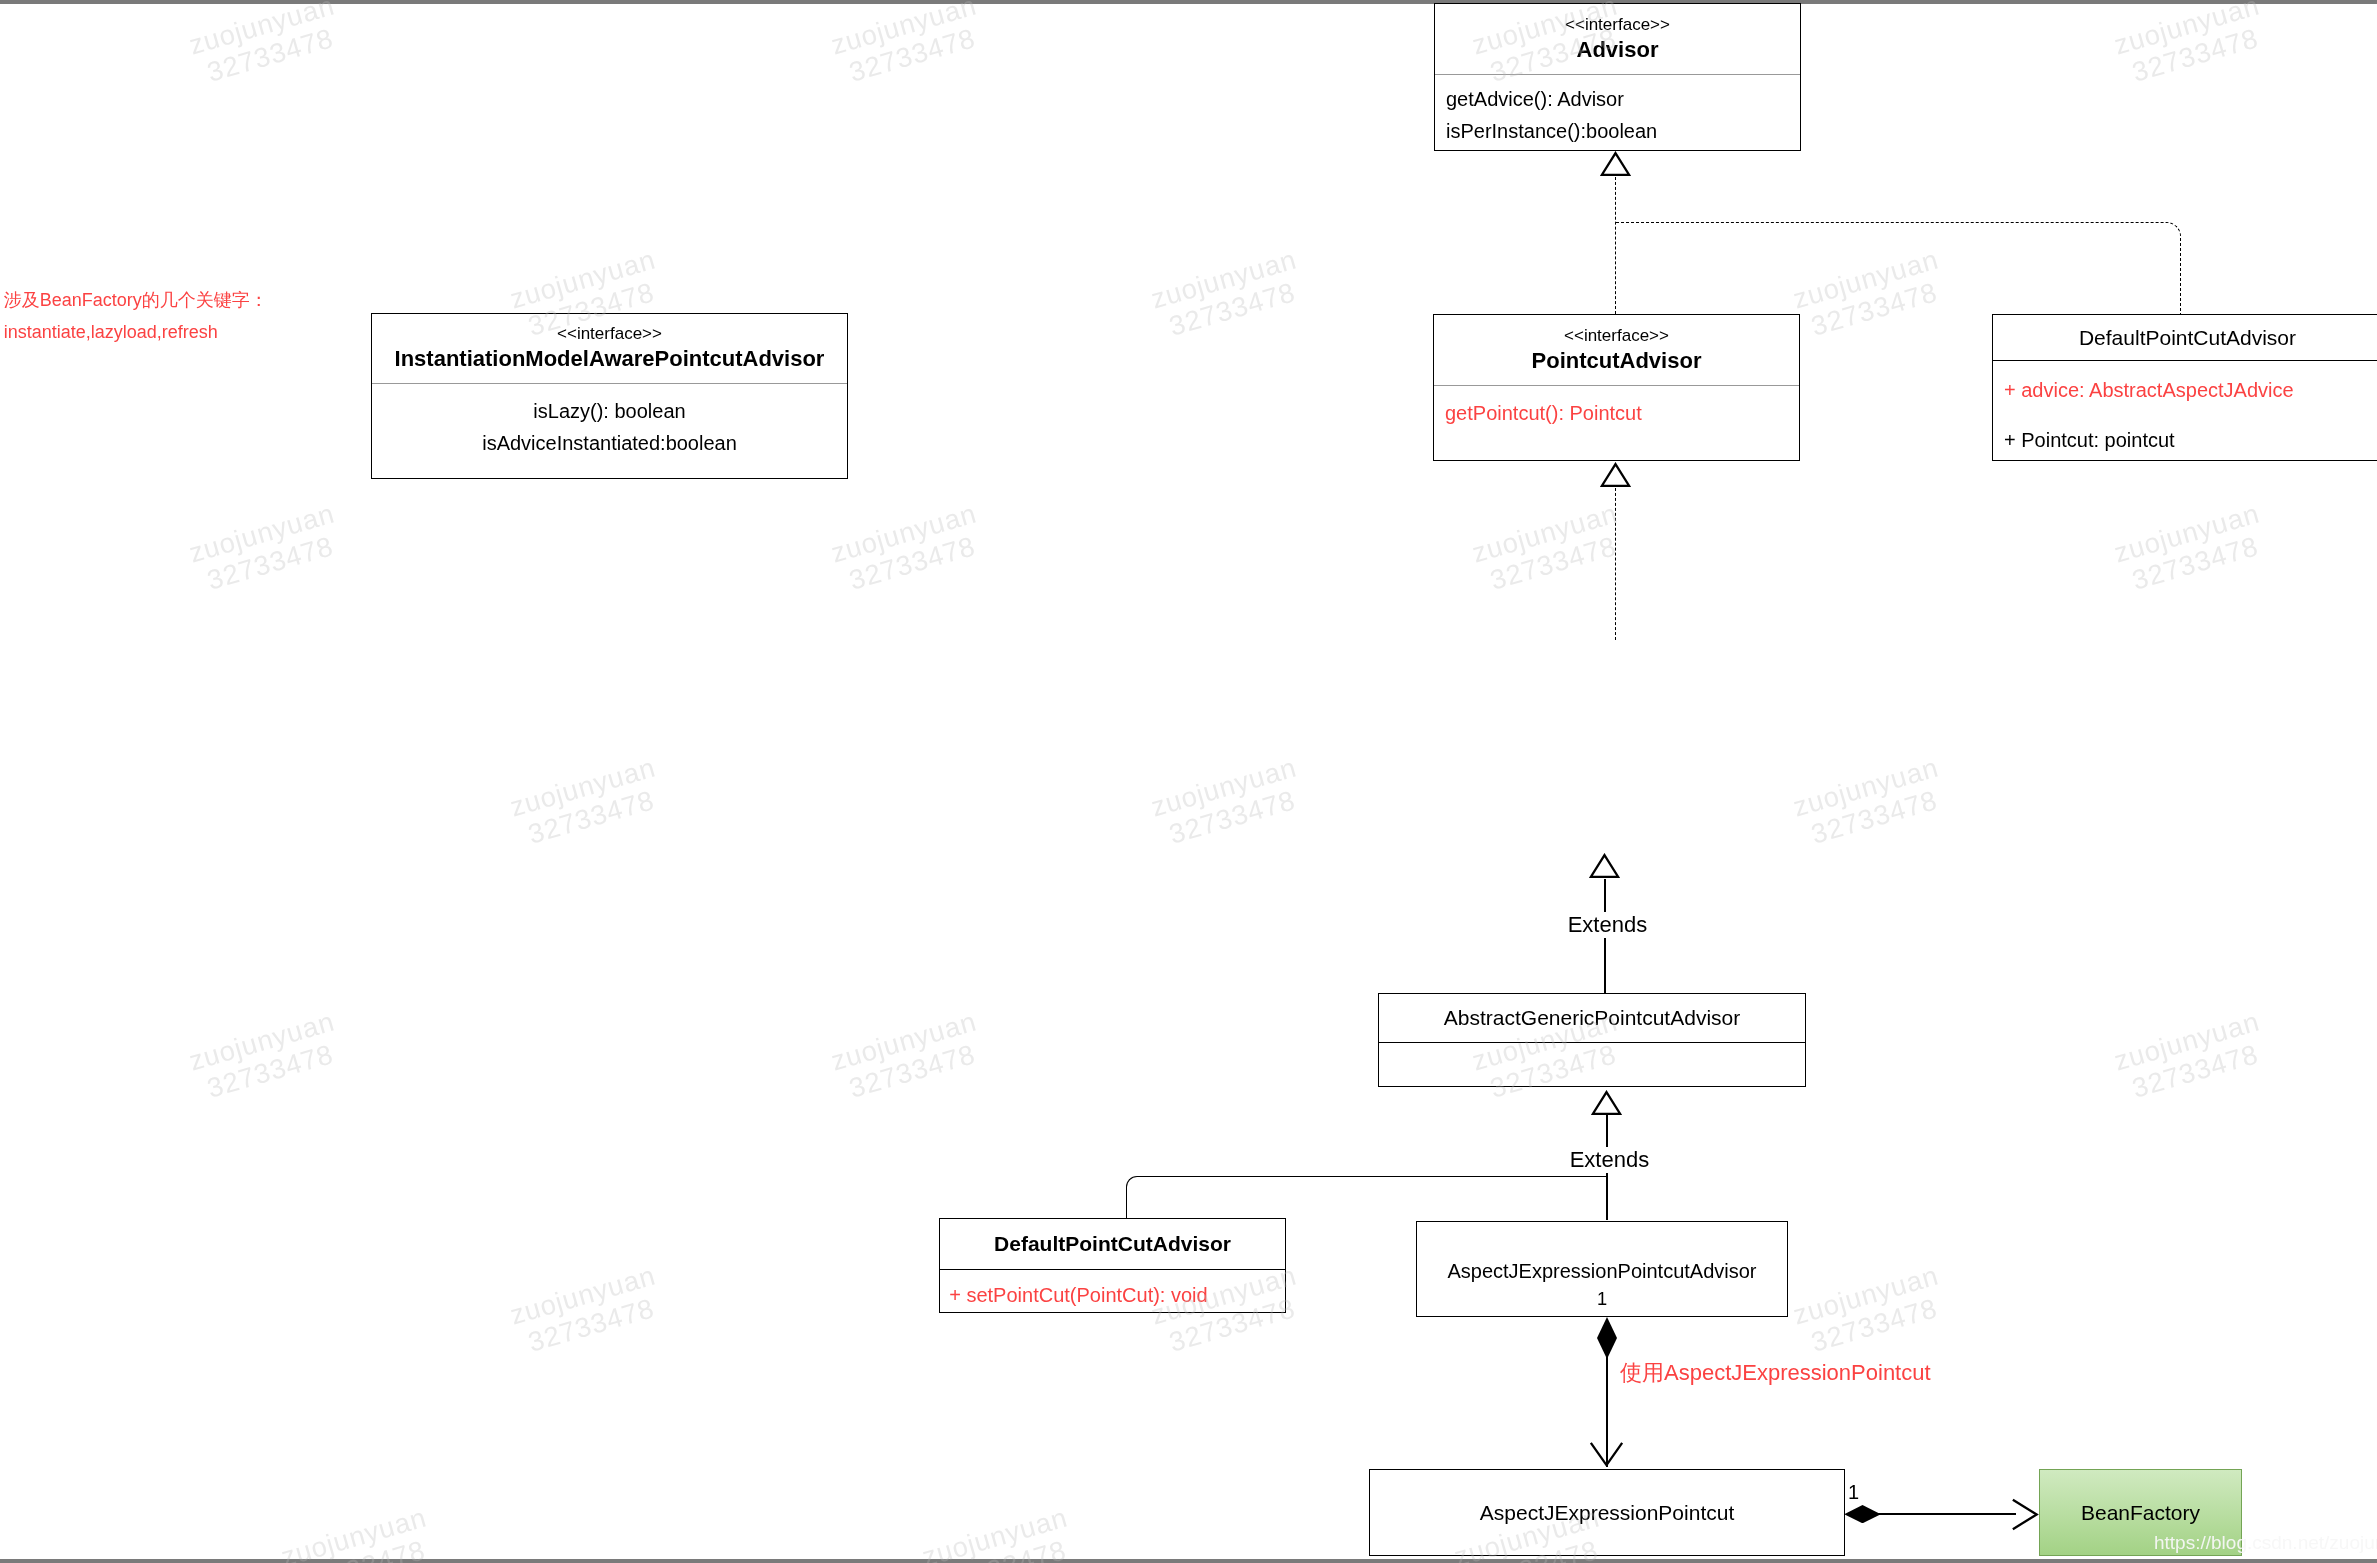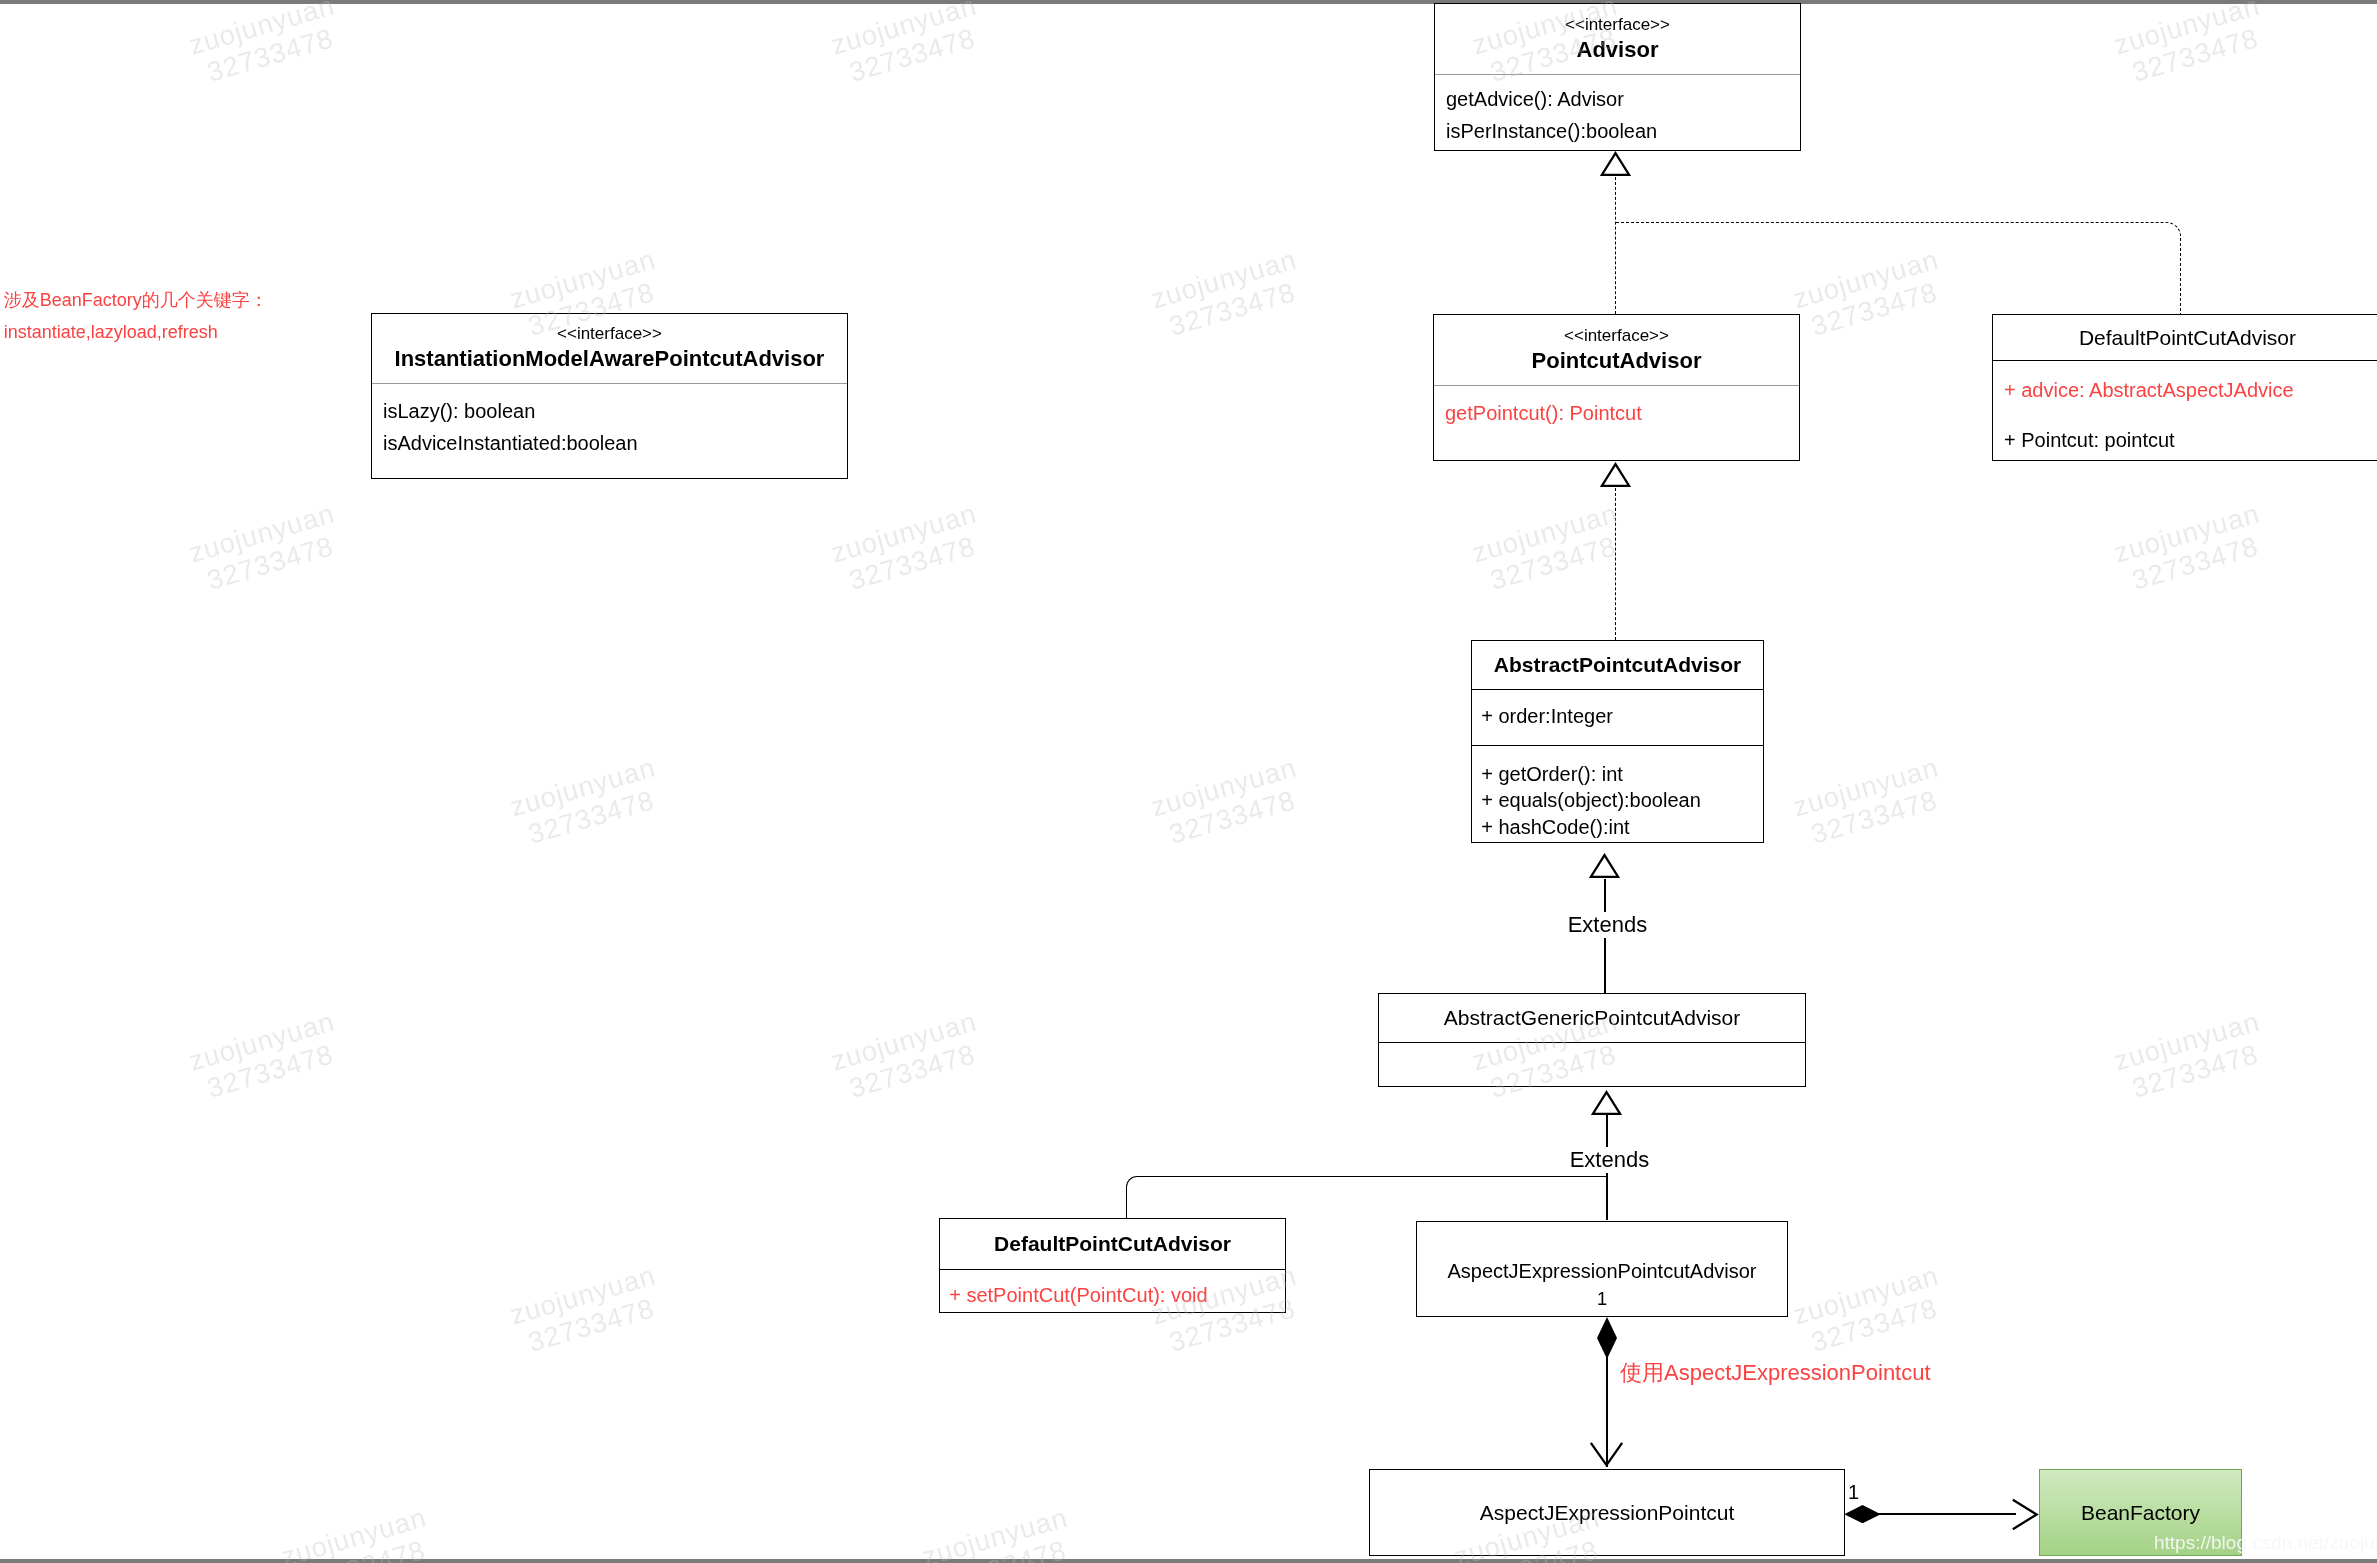--- a/index.html
+++ b/index.html
@@ -257,39 +257,26 @@
       <span class="m-line red" style="margin-bottom:26px;">+ advice: AbstractAspectJAdvice</span>
       <span class="m-line">+ Pointcut: pointcut</span>
     </div>
   </div>
 
   <div class="uml-box" style="left:371px;top:313px;width:477px;height:166px;">
     <div class="hdr div-gray" style="height:70px;padding-top:9.2px;">
       <span class="stereo">&lt;&lt;interface&gt;&gt;</span>
       <span class="cname">InstantiationModelAwarePointcutAdvisor</span>
     </div>
-    <div class="body-lines" style="padding:14.7px 11px 0;">
+    <div class="body-lines" style="padding:14.7px 11px 0;text-align:center;">
       <span class="m-line" style="margin-bottom:8.2px;">isLazy(): boolean</span>
       <span class="m-line">isAdviceInstantiated:boolean</span>
     </div>
   </div>
 
-  <div class="uml-box" style="left:1471px;top:640px;width:293px;height:203px;">
-    <div class="hdr hdr-flex div-black" style="height:49px;">
-      <span style="font-size:21px;font-weight:bold;">AbstractPointcutAdvisor</span>
-    </div>
-    <div class="body-lines div-black" style="height:56px;padding:13.7px 9.2px 0;">
-      <span class="m-line">+ order:Integer</span>
-    </div>
-    <div class="body-lines" style="padding:14.7px 9.2px 0;">
-      <span class="m-line" style="line-height:26.6px;">+ getOrder(): int</span>
-      <span class="m-line" style="line-height:26.6px;">+ equals(object):boolean</span>
-      <span class="m-line" style="line-height:26.6px;">+ hashCode():int</span>
-    </div>
-  </div>
 
   <div class="uml-box" style="left:1378px;top:993px;width:428px;height:94px;">
     <div class="hdr hdr-flex div-black" style="height:49px;">
       <span style="font-size:21px;font-weight:normal;">AbstractGenericPointcutAdvisor</span>
     </div>
   </div>
 
   <div class="uml-box" style="left:939px;top:1218px;width:347px;height:95px;">
     <div class="hdr hdr-flex div-black" style="height:51px;">
       <span style="font-size:21px;font-weight:bold;">DefaultPointCutAdvisor</span>

